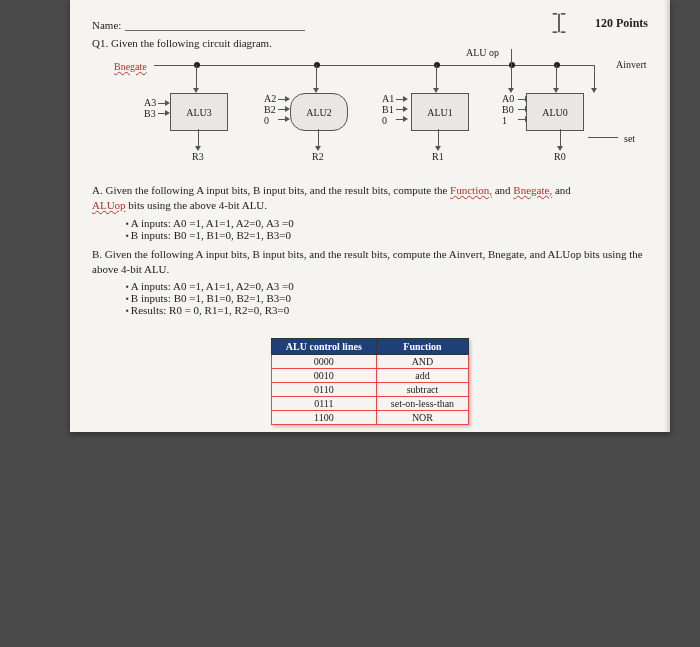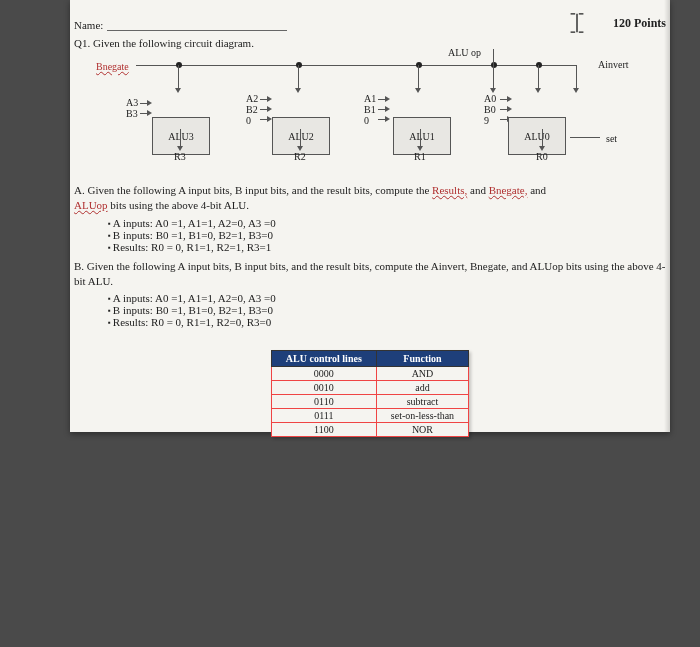--- a/index.html
+++ b/index.html
@@ -12,21 +12,21 @@
     position: relative;
   }
   .paper {
     position: absolute;
     left: 70px;
     top: 0;
     width: 600px;
     height: 432px;
     background: #f5f4f0;
     box-shadow: 0 2px 6px rgba(0,0,0,.4);
-    padding: 16px 4px;
+    padding: 16px 22px;
     box-sizing: border-box;
     font-size: 11px;
     color: #222;
   }
   .hdr-line { display:flex; justify-content:space-between; align-items:flex-end; margin-bottom:4px;}
   .name-line { display:flex; align-items:flex-end; gap:4px;}
   .ul { border-bottom:1px solid #666; display:inline-block; min-width:180px; height:12px;}
   .pts { font-weight:bold; font-size:12px; position:relative;}
   .cursor {
     position:absolute; left:-46px; top:-4px; width:20px; height:22px;
@@ -36,21 +36,20 @@
   .diagram {
     position: relative;
     width: 510px;
     height: 120px;
     margin: 4px 0 10px 22px;
   }
   .alu {
     position:absolute; border:1px solid #555; background:#e8e7e3;
     width:56px; height:36px; display:flex; align-items:center; justify-content:center;
     font-size:10px;
-    margin-top:24px;
   }
   .lbl { position:absolute; font-size:10px; line-height:1.1; white-space:pre;}
   .dot { position:absolute; width:6px; height:6px; background:#222; border-radius:50%;}
   .hline{ position:absolute; height:1px; background:#555;}
   .vline{ position:absolute; width:1px; background:#555;}
   .arr-r::after{content:"";position:absolute;right:-5px;top:-3px;border:3px solid transparent;border-left:5px solid #555;}
   .arr-d::after{content:"";position:absolute;left:-3px;bottom:-5px;border:3px solid transparent;border-top:5px solid #555;}
   .red { color:#b03030; text-decoration:underline wavy #b03030; text-decoration-thickness:1px;}
   .section { margin: 6px 0 4px 0; line-height:1.35;}
   .bullets { margin-left: 34px; }
@@ -113,38 +112,38 @@
     <span class="lbl" style="left:30px;  top:44px;">A3
 B3</span>
     <span class="lbl" style="left:150px; top:40px;">A2
 B2
 0</span>
     <span class="lbl" style="left:268px; top:40px;">A1
 B1
 0</span>
     <span class="lbl" style="left:388px; top:40px;">A0
 B0
-9</span>
+1</span>
 
     <div class="hline arr-r" style="left:44px; top:50px; width:10px;"></div>
     <div class="hline arr-r" style="left:44px; top:60px; width:10px;"></div>
     <div class="hline arr-r" style="left:164px;top:46px; width:10px;"></div>
     <div class="hline arr-r" style="left:164px;top:56px; width:10px;"></div>
     <div class="hline arr-r" style="left:164px;top:66px; width:10px;"></div>
     <div class="hline arr-r" style="left:282px;top:46px; width:10px;"></div>
     <div class="hline arr-r" style="left:282px;top:56px; width:10px;"></div>
     <div class="hline arr-r" style="left:282px;top:66px; width:10px;"></div>
     <div class="hline arr-r" style="left:404px;top:46px; width:10px;"></div>
     <div class="hline arr-r" style="left:404px;top:56px; width:10px;"></div>
     <div class="hline arr-r" style="left:404px;top:66px; width:10px;"></div>
 
     <div class="alu" style="left:56px;  top:40px;">
         <span>ALU3</span>
       </div>
-    <div class="alu" style="left:176px; top:40px;">
+    <div class="alu" style="left:176px; top:40px;border-radius:15px;">
         <span>ALU2</span>
       </div>
     <div class="alu" style="left:297px; top:40px;">
         <span>ALU1</span>
       </div>
     <div class="alu" style="left:412px; top:40px;">
         <span>ALU0</span>
       </div>
 
     <div class="vline arr-d" style="left:84px;  top:76px; height:20px;"></div>
@@ -153,29 +152,28 @@
     <div class="vline arr-d" style="left:446px; top:76px; height:20px;"></div>
     <div class="hline" style="left:474px; top:84px; width:30px;"></div>
 
     <span class="lbl" style="left:78px;  top:98px;">R3</span>
     <span class="lbl" style="left:198px; top:98px;">R2</span>
     <span class="lbl" style="left:318px; top:98px;">R1</span>
     <span class="lbl" style="left:440px; top:98px;">R0</span>
   </div>
 
   <div class="section">
-    <span>A. Given the following A input bits, B input bits, and the result bits, compute the </span><span class="red">Results,</span>
+    <span>A. Given the following A input bits, B input bits, and the result bits, compute the </span><span class="red">Function,</span>
     <span> and </span><span class="red">Bnegate,</span>
     <span> and </span><br>
     <span class="red">ALUop</span><span> bits using the above 4-bit ALU.</span>
   </div>
   <div class="bullets">
     <div>A inputs: A0 =1, A1=1, A2=0, A3 =0</div>
     <div>B inputs: B0 =1, B1=0, B2=1, B3=0</div>
-    <div>Results: R0 = 0, R1=1, R2=1, R3=1</div>
   </div>
 
   <div class="section">B. Given the following A input bits, B input bits, and the result bits, compute the Ainvert, Bnegate, and ALUop bits using the above 4-bit ALU.</div>
   <div class="bullets">
     <div>A inputs: A0 =1, A1=1, A2=0, A3 =0</div>
     <div>B inputs: B0 =1, B1=0, B2=1, B3=0</div>
     <div>Results: R0 = 0, R1=1, R2=0, R3=0</div>
   </div>
 
   <table class="ctl">

